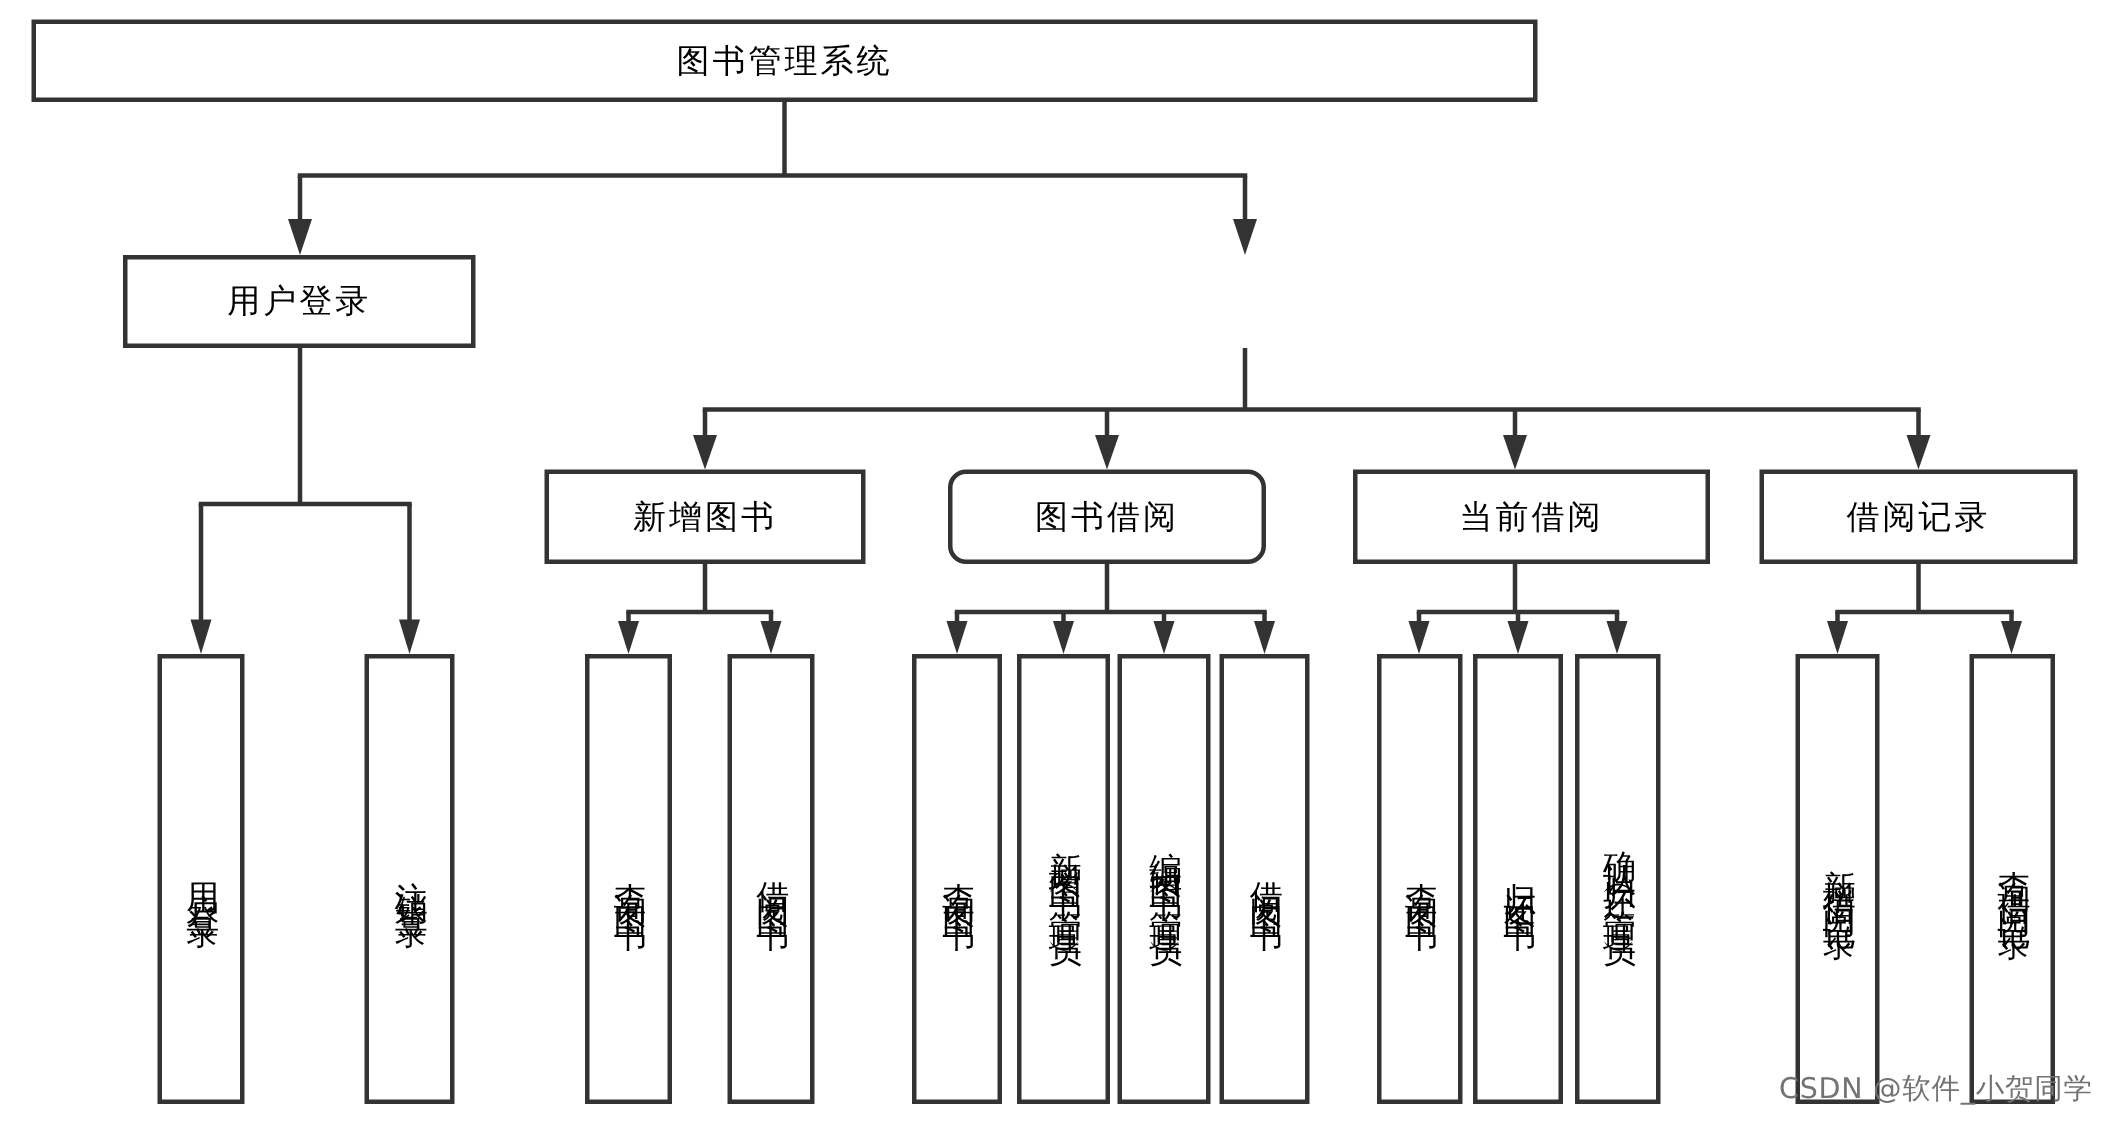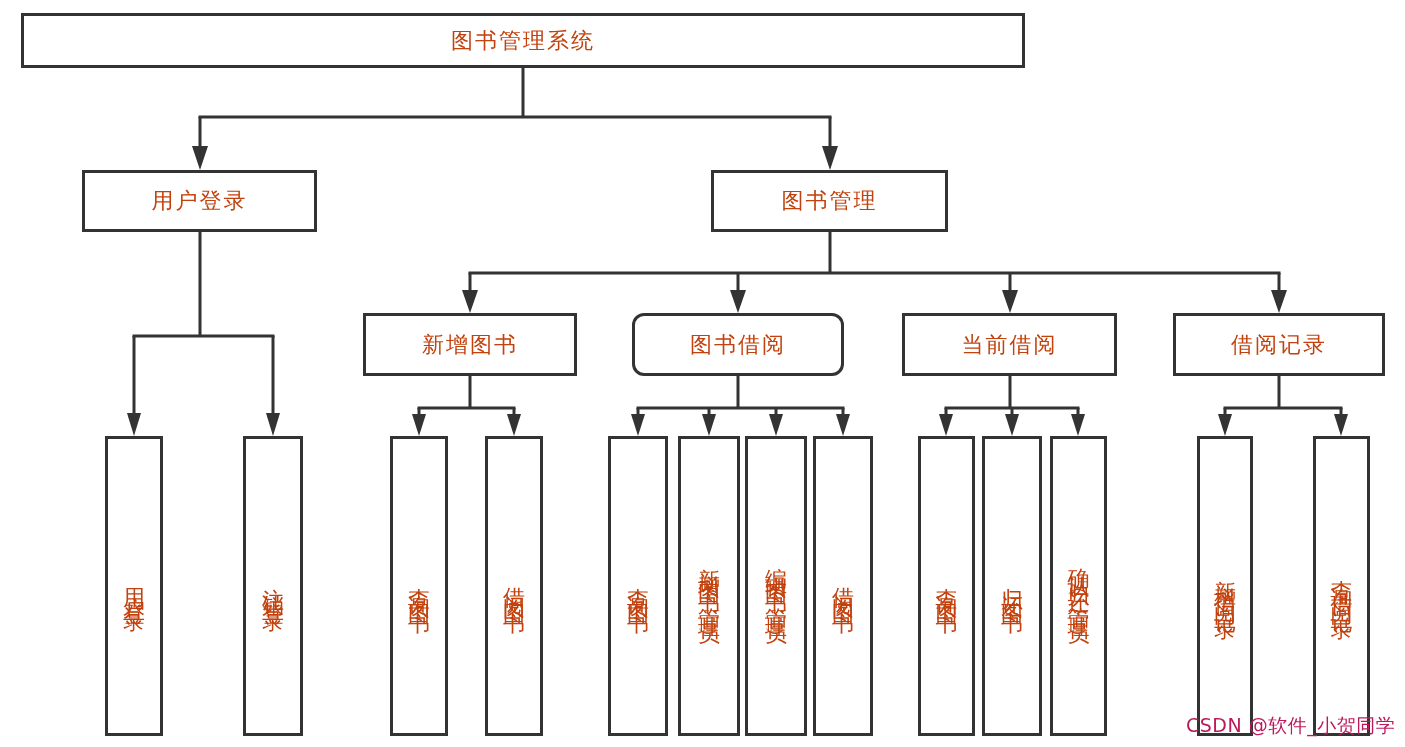--- a/index.html
+++ b/index.html
@@ -20,41 +20,41 @@
     width: 1405px;
     height: 747px;
   }
   .node {
     position: absolute;
     border: 3px solid #333333;
     background: #ffffff;
     display: flex;
     align-items: center;
     justify-content: center;
-    color: #c2410c;
+    color: #000000;
   }
   .h-label {
     font-size: 22px;
     letter-spacing: 2px;
     white-space: nowrap;
   }
   .leaf .v-label {
     writing-mode: vertical-lr;
     text-orientation: mixed;
     font-size: 22px;
     letter-spacing: 8px;
     line-height: 1.1;
     white-space: nowrap;
   }
   #watermark {
     position: absolute;
     left: 1186px;
     top: 713px;
     font-size: 19px;
-    color: #be185d;
+    color: #737373;
     white-space: nowrap;
     z-index: 10;
     letter-spacing: 0.5px;
   }
 </style>
 </head>
 <body>
 
 <div id="canvas">
 
@@ -131,31 +131,28 @@
     </g>
   </svg>
 
   <div class="node" style="left:21px; top:13px; width:1004px; height:55px;">
     <span class="h-label">图书管理系统</span>
   </div>
 
   <div class="node" style="left:82px; top:170px; width:235px; height:62px;">
     <span class="h-label">用户登录</span>
   </div>
-  <div class="node" style="left:711px; top:170px; width:237px; height:62px;">
-    <span class="h-label">图书管理</span>
-  </div>
 
   <div class="node" style="left:363px; top:313px; width:214px; height:63px;">
     <span class="h-label">新增图书</span>
   </div>
   <div class="node" style="left:632px; top:313px; width:212px; height:63px;border-radius:12px;">
     <span class="h-label">图书借阅</span>
   </div>
-  <div class="node" style="left:902px; top:313px; width:215px; height:63px;">
+  <div class="node" style="left:902px; top:313px; width:238px; height:63px;">
     <span class="h-label">当前借阅</span>
   </div>
   <div class="node" style="left:1173px; top:313px; width:212px; height:63px;">
     <span class="h-label">借阅记录</span>
   </div>
 
   <div class="node leaf" style="left:105px; top:436px; width:58px; height:300px;">
     <span class="v-label">用户登录</span>
   </div>
   <div class="node leaf" style="left:243px; top:436px; width:60px; height:300px;">

